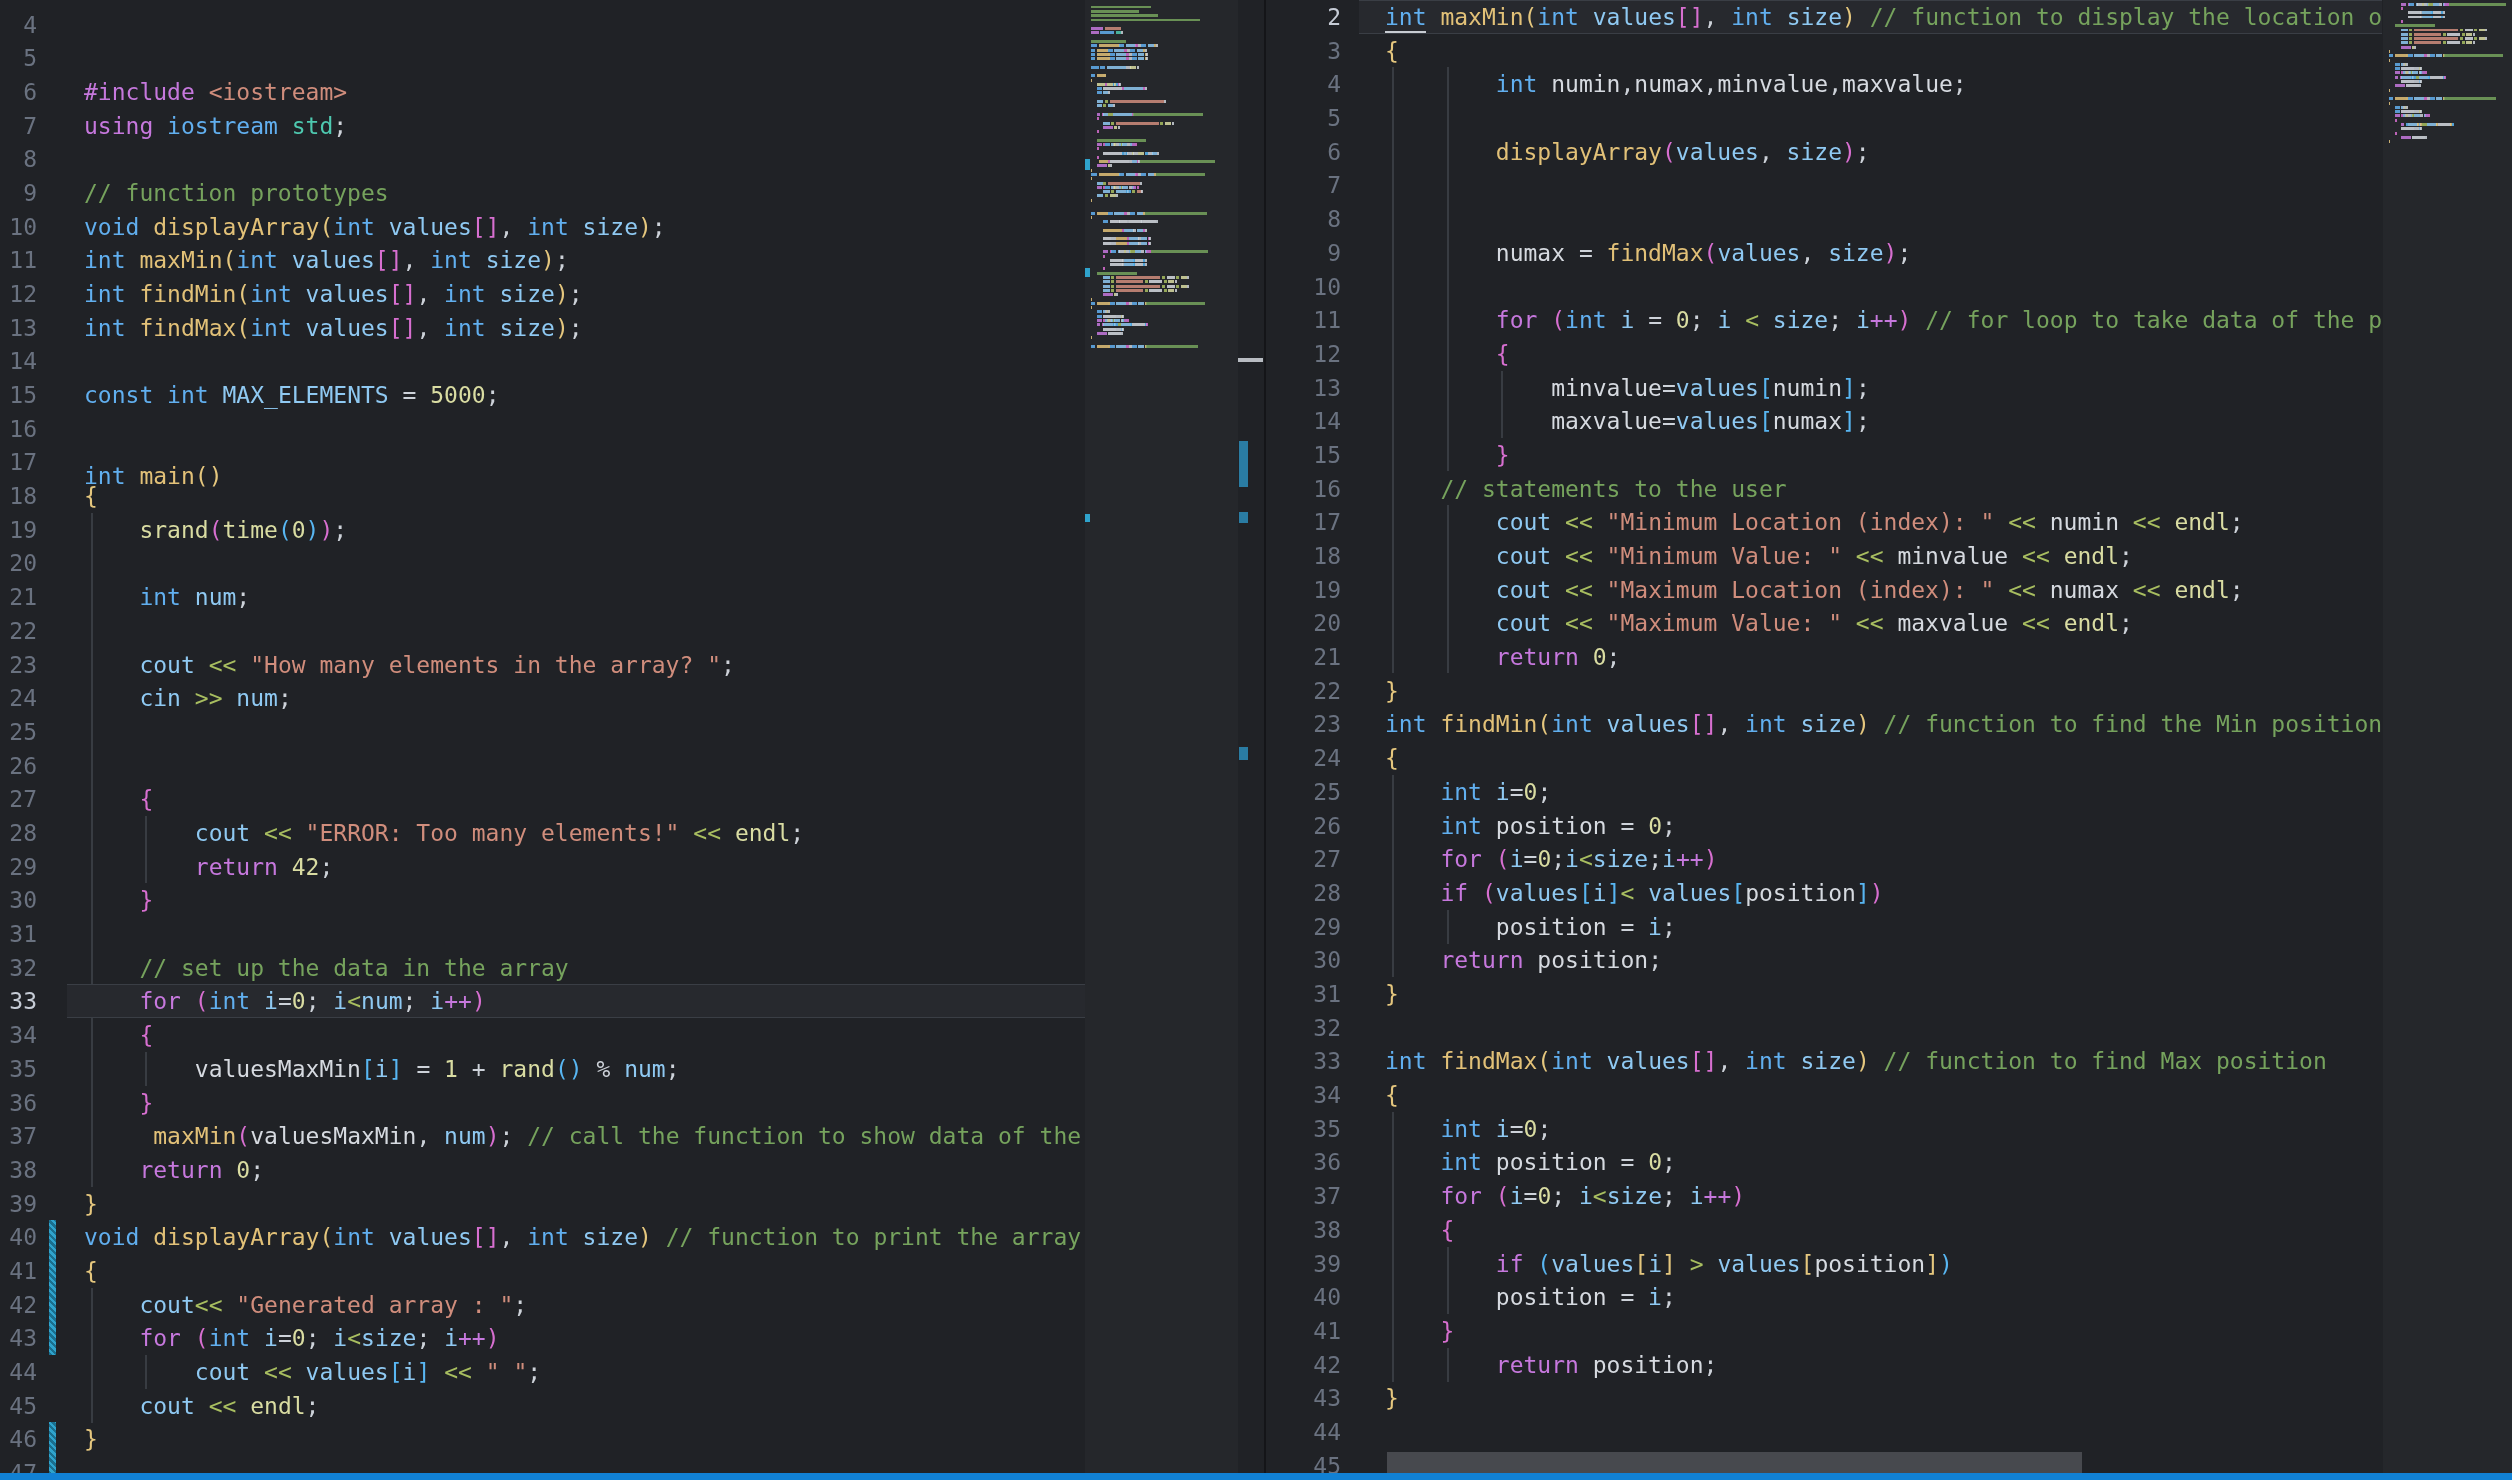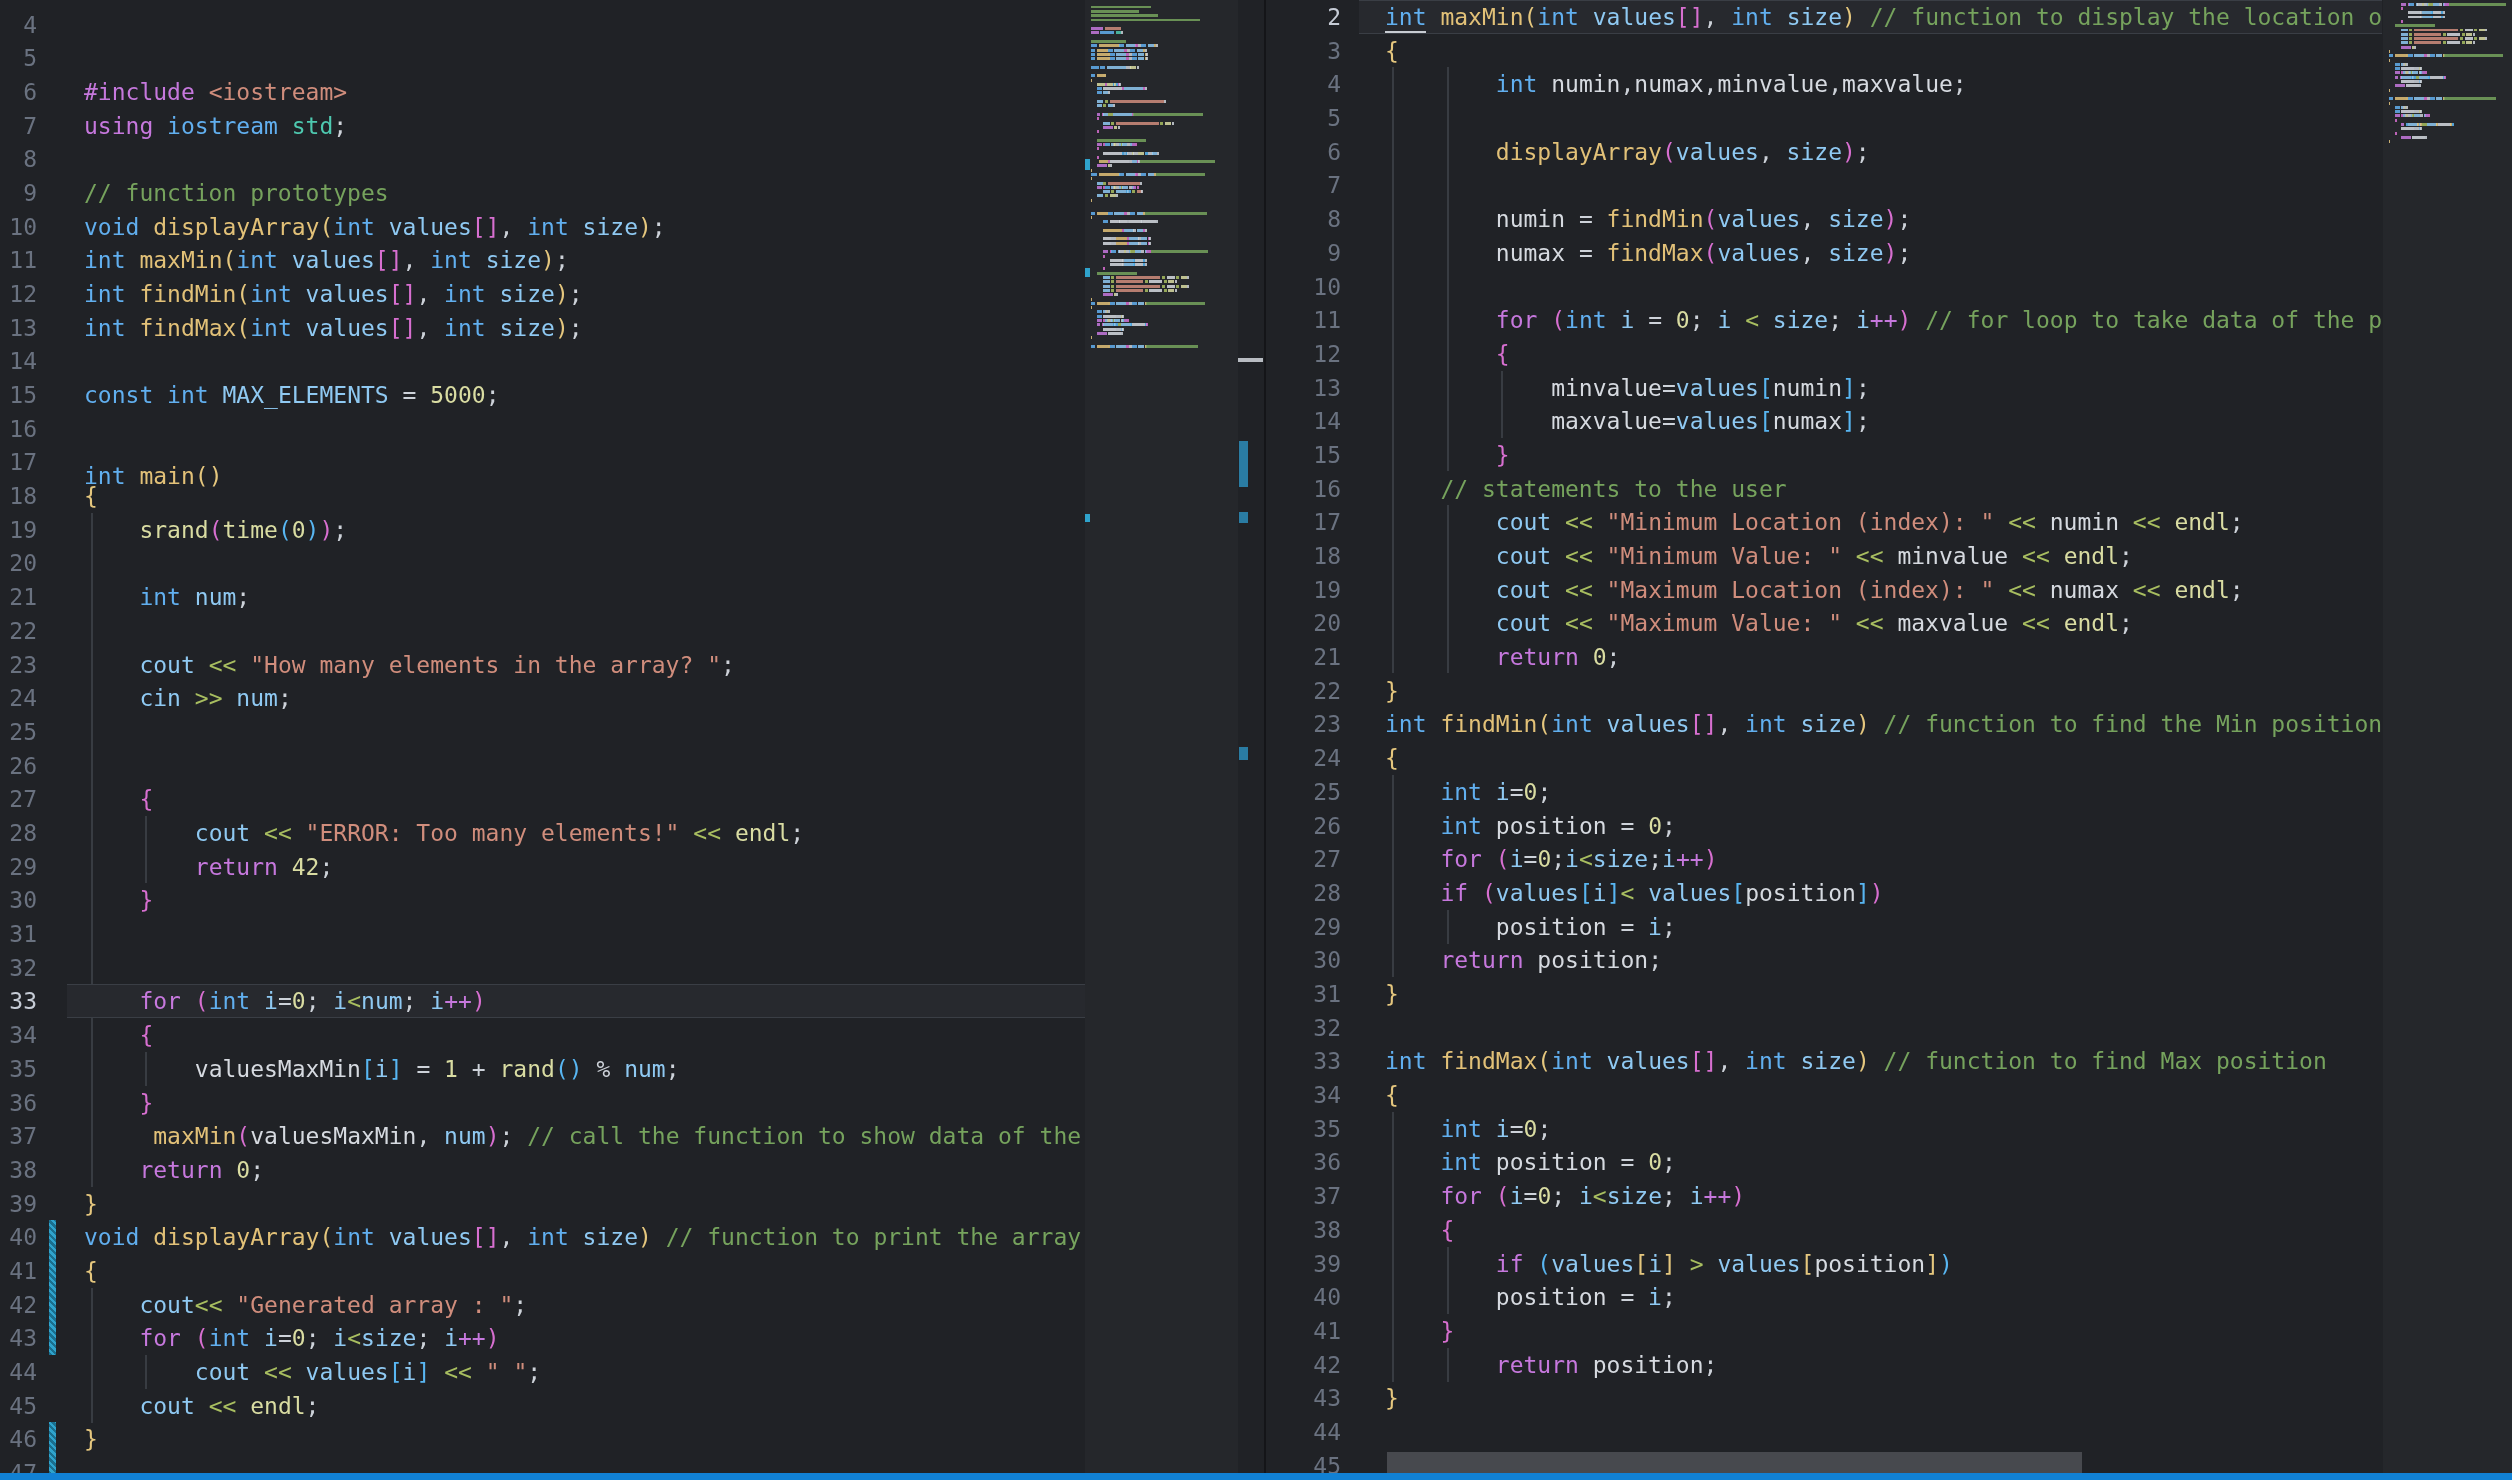--- a/index.html
+++ b/index.html
@@ -85,20 +85,21 @@
       <div class="row" style="left: 84px; top: 782px;"><span class="tk-d">    </span><span class="tk-b2">{</span></div>
       <div class="lnum" style="left: 0px; top: 816px; width: 37px; color: rgb(106, 114, 128);">28</div>
       <div class="row" style="left: 84px; top: 816px;"><span class="tk-d">        </span><span class="tk-v">cout</span><span class="tk-d"> </span><span class="tk-o">&lt;&lt;</span><span class="tk-d"> </span><span class="tk-s">"ERROR: Too many elements!"</span><span class="tk-d"> </span><span class="tk-o">&lt;&lt;</span><span class="tk-d"> </span><span class="tk-l">endl</span><span class="tk-d">;</span></div>
       <div class="lnum" style="left: 0px; top: 850px; width: 37px; color: rgb(106, 114, 128);">29</div>
       <div class="row" style="left: 84px; top: 850px;"><span class="tk-d">        </span><span class="tk-k">return</span><span class="tk-d"> </span><span class="tk-n">42</span><span class="tk-d">;</span></div>
       <div class="lnum" style="left: 0px; top: 883px; width: 37px; color: rgb(106, 114, 128);">30</div>
       <div class="row" style="left: 84px; top: 883px;"><span class="tk-d">    </span><span class="tk-b2">}</span></div>
       <div class="lnum" style="left: 0px; top: 917px; width: 37px; color: rgb(106, 114, 128);">31</div>
       <div class="row" style="left: 84px; top: 917px;"></div>
       <div class="lnum" style="left: 0px; top: 951px; width: 37px; color: rgb(106, 114, 128);">32</div>
+      <div class="row" style="left: 84px; top: 951px;"><span class="tk-d">    </span><span class="tk-c">// set up the data in the array</span></div>
       <div class="lnum" style="left: 0px; top: 984px; width: 37px; color: rgb(198, 204, 214);">33</div>
       <div class="row" style="left: 84px; top: 984px;"><span class="tk-d">    </span><span class="tk-k">for</span><span class="tk-d"> </span><span class="tk-b2">(</span><span class="tk-t">int</span><span class="tk-d"> </span><span class="tk-v">i</span><span class="tk-d">=</span><span class="tk-n">0</span><span class="tk-d">; </span><span class="tk-v">i</span><span class="tk-o">&lt;</span><span class="tk-v">num</span><span class="tk-d">; </span><span class="tk-v">i</span><span class="tk-k">++</span><span class="tk-b2">)</span></div>
       <div class="lnum" style="left: 0px; top: 1018px; width: 37px; color: rgb(106, 114, 128);">34</div>
       <div class="row" style="left: 84px; top: 1018px;"><span class="tk-d">    </span><span class="tk-b2">{</span></div>
       <div class="lnum" style="left: 0px; top: 1052px; width: 37px; color: rgb(106, 114, 128);">35</div>
       <div class="row" style="left: 84px; top: 1052px;"><span class="tk-d">        </span><span class="tk-w">valuesMaxMin</span><span class="tk-b3">[</span><span class="tk-v">i</span><span class="tk-b3">]</span><span class="tk-d"> = </span><span class="tk-n">1</span><span class="tk-d"> + </span><span class="tk-l">rand</span><span class="tk-b3">()</span><span class="tk-d"> % </span><span class="tk-v">num</span><span class="tk-d">;</span></div>
       <div class="lnum" style="left: 0px; top: 1086px; width: 37px; color: rgb(106, 114, 128);">36</div>
       <div class="row" style="left: 84px; top: 1086px;"><span class="tk-d">    </span><span class="tk-b2">}</span></div>
       <div class="lnum" style="left: 0px; top: 1119px; width: 37px; color: rgb(106, 114, 128);">37</div>
       <div class="row" style="left: 84px; top: 1119px;"><span class="tk-d">     </span><span class="tk-f">maxMin</span><span class="tk-b2">(</span><span class="tk-w">valuesMaxMin</span><span class="tk-d">, </span><span class="tk-v">num</span><span class="tk-b2">)</span><span class="tk-d">;</span><span class="tk-c"> // call the function to show data of the array</span></div>
@@ -525,21 +526,20 @@
       <div class="row" style="left: 119px; top: 34px;"><span class="tk-b1">{</span></div>
       <div class="lnum" style="left: 31px; top: 67px; width: 44px; color: rgb(106, 114, 128);">4</div>
       <div class="row" style="left: 119px; top: 67px;"><span class="tk-d">        </span><span class="tk-t">int</span><span class="tk-d"> </span><span class="tk-w">numin</span><span class="tk-d">,</span><span class="tk-w">numax</span><span class="tk-d">,</span><span class="tk-w">minvalue</span><span class="tk-d">,</span><span class="tk-w">maxvalue</span><span class="tk-d">;</span></div>
       <div class="lnum" style="left: 31px; top: 101px; width: 44px; color: rgb(106, 114, 128);">5</div>
       <div class="row" style="left: 119px; top: 101px;"></div>
       <div class="lnum" style="left: 31px; top: 135px; width: 44px; color: rgb(106, 114, 128);">6</div>
       <div class="row" style="left: 119px; top: 135px;"><span class="tk-d">        </span><span class="tk-f">displayArray</span><span class="tk-b2">(</span><span class="tk-v">values</span><span class="tk-d">, </span><span class="tk-v">size</span><span class="tk-b2">)</span><span class="tk-d">;</span></div>
       <div class="lnum" style="left: 31px; top: 168px; width: 44px; color: rgb(106, 114, 128);">7</div>
       <div class="row" style="left: 119px; top: 168px;"></div>
       <div class="lnum" style="left: 31px; top: 202px; width: 44px; color: rgb(106, 114, 128);">8</div>
-      <div class="row" style="left: 119px; top: 202px;"><span class="tk-d">        </span><span class="tk-w">numin</span><span class="tk-d"> = </span><span class="tk-f">findMin</span><span class="tk-b2">(</span><span class="tk-v">values</span><span class="tk-d">, </span><span class="tk-v">size</span><span class="tk-b2">)</span><span class="tk-d">;</span></div>
       <div class="lnum" style="left: 31px; top: 236px; width: 44px; color: rgb(106, 114, 128);">9</div>
       <div class="row" style="left: 119px; top: 236px;"><span class="tk-d">        </span><span class="tk-w">numax</span><span class="tk-d"> = </span><span class="tk-f">findMax</span><span class="tk-b2">(</span><span class="tk-v">values</span><span class="tk-d">, </span><span class="tk-v">size</span><span class="tk-b2">)</span><span class="tk-d">;</span></div>
       <div class="lnum" style="left: 31px; top: 270px; width: 44px; color: rgb(106, 114, 128);">10</div>
       <div class="row" style="left: 119px; top: 270px;"></div>
       <div class="lnum" style="left: 31px; top: 303px; width: 44px; color: rgb(106, 114, 128);">11</div>
       <div class="row" style="left: 119px; top: 303px;"><span class="tk-d">        </span><span class="tk-k">for</span><span class="tk-d"> </span><span class="tk-b2">(</span><span class="tk-t">int</span><span class="tk-d"> </span><span class="tk-v">i</span><span class="tk-d"> = </span><span class="tk-n">0</span><span class="tk-d">; </span><span class="tk-v">i</span><span class="tk-o"> &lt; </span><span class="tk-v">size</span><span class="tk-d">; </span><span class="tk-v">i</span><span class="tk-k">++</span><span class="tk-b2">)</span><span class="tk-c"> // for loop to take data of the pos</span></div>
       <div class="lnum" style="left: 31px; top: 337px; width: 44px; color: rgb(106, 114, 128);">12</div>
       <div class="row" style="left: 119px; top: 337px;"><span class="tk-d">        </span><span class="tk-b2">{</span></div>
       <div class="lnum" style="left: 31px; top: 371px; width: 44px; color: rgb(106, 114, 128);">13</div>
       <div class="row" style="left: 119px; top: 371px;"><span class="tk-d">            </span><span class="tk-w">minvalue</span><span class="tk-d">=</span><span class="tk-v">values</span><span class="tk-b3">[</span><span class="tk-w">numin</span><span class="tk-b3">]</span><span class="tk-d">;</span></div>

